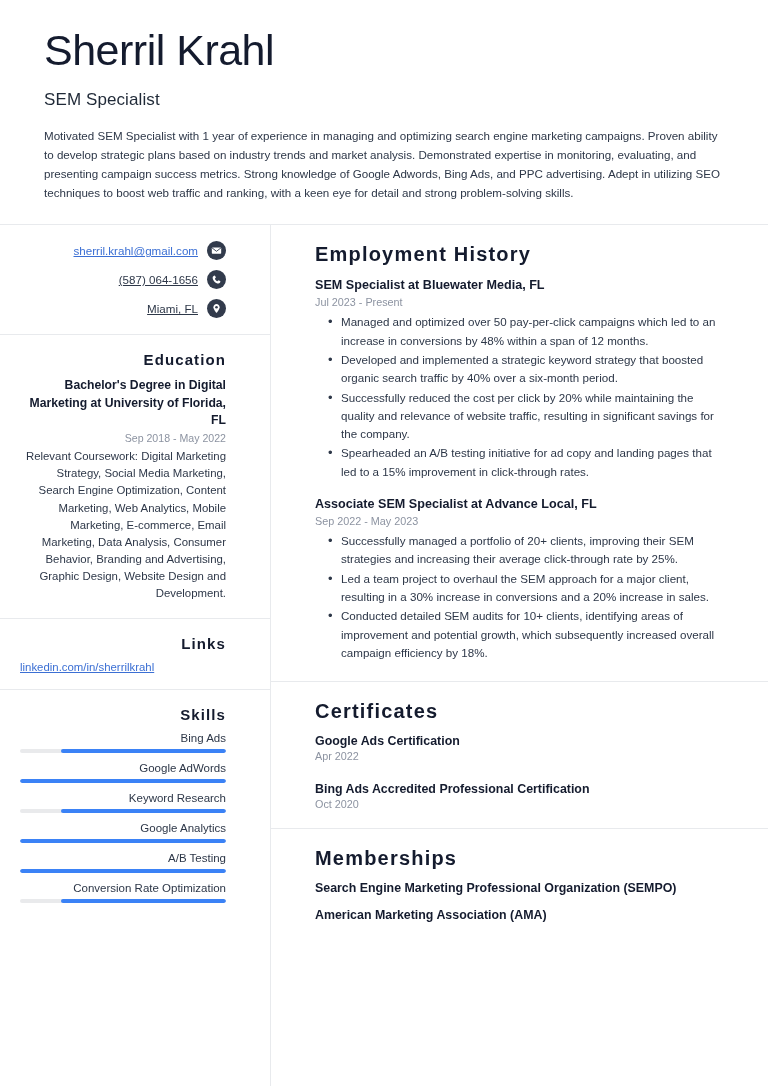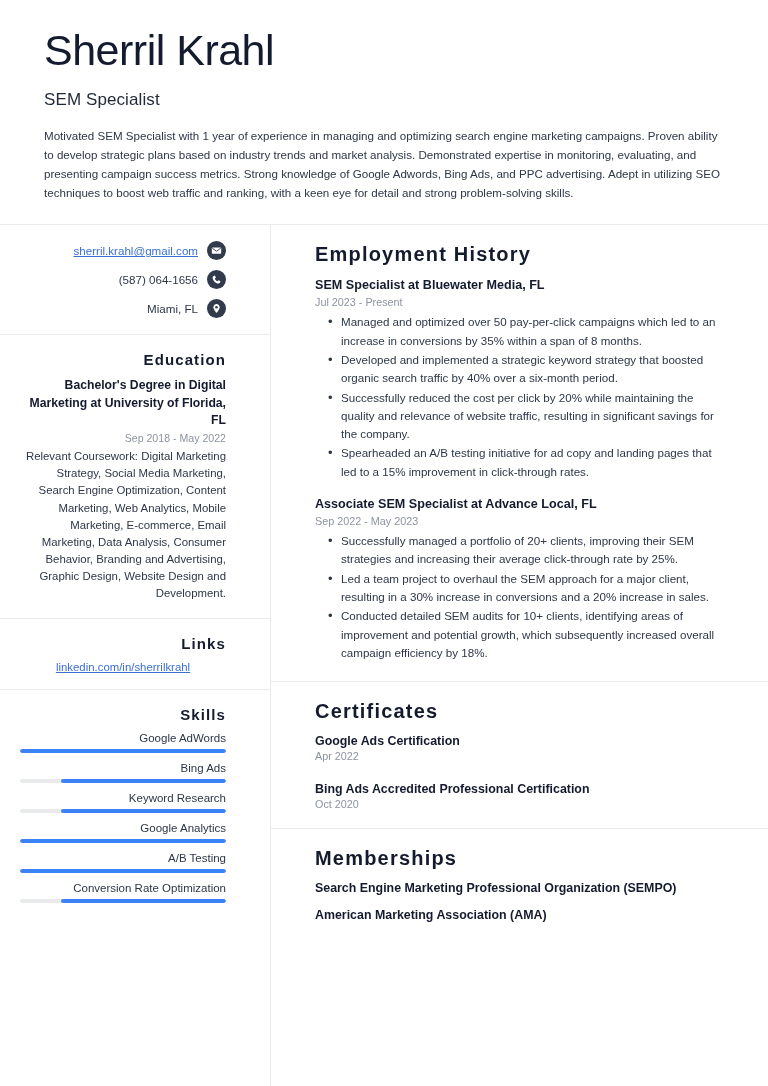--- a/index.html
+++ b/index.html
@@ -98,20 +98,21 @@
     justify-content: flex-end;
     gap: 9px;
     margin-bottom: 10px;
   }
   .contact-row:last-child { margin-bottom: 0; }
 
   .contact-text {
     font-size: 11.6px;
     color: #2d3748;
     text-align: right;
+    text-decoration: underline;
   }
 
   .contact-text.link {
     color: #3b6fd4;
     text-decoration: underline;
   }
 
   .ic {
     width: 19px;
     height: 19px;
@@ -154,21 +155,21 @@
     color: #2d3748;
     text-align: right;
     line-height: 1.5;
     margin-top: 4px;
   }
 
   .link-line {
     font-size: 11.4px;
     color: #3b6fd4;
     text-decoration: underline;
-    text-align: center;
+    text-align: left;
   }
 
   
   .skill {
     margin-bottom: 9px;
   }
   .skill:last-child { margin-bottom: 0; }
 
   .skill-name {
     font-size: 11.5px;
@@ -318,30 +319,30 @@
 
       <div class="block">
         <div class="side-heading">Links</div>
         <div class="link-line">linkedin.com/in/sherrilkrahl</div>
       </div>
 
       <div class="block last">
         <div class="side-heading">Skills</div>
 
         <div class="skill">
+          <div class="skill-name">Bing Ads</div>
+          <div class="skill-track" style="background: rgb(233, 234, 236);">
+            <div class="skill-fill" style="width: 80%; background: rgb(59, 130, 246);"></div>
+          </div>
+        </div>
+
+        <div class="skill">
           <div class="skill-name">Google AdWords</div>
           <div class="skill-track" style="background: rgb(233, 234, 236);">
             <div class="skill-fill" style="width: 100%; background: rgb(59, 130, 246);"></div>
-          </div>
-        </div>
-
-        <div class="skill">
-          <div class="skill-name">Bing Ads</div>
-          <div class="skill-track" style="background: rgb(233, 234, 236);">
-            <div class="skill-fill" style="width: 80%; background: rgb(59, 130, 246);"></div>
           </div>
         </div>
 
         <div class="skill">
           <div class="skill-name">Keyword Research</div>
           <div class="skill-track" style="background: rgb(233, 234, 236);">
             <div class="skill-fill" style="width: 80%; background: rgb(59, 130, 246);"></div>
           </div>
         </div>
 
@@ -372,21 +373,21 @@
 
     <div class="right-col">
 
       <div class="right-block">
         <div class="sec-heading">Employment History</div>
 
         <div class="entry">
           <div class="entry-title">SEM Specialist at Bluewater Media, FL</div>
           <div class="entry-date">Jul 2023 - Present</div>
           <ul class="bullets">
-            <li>Managed and optimized over 50 pay-per-click campaigns which led to an increase in conversions by 35% within a span of 8 months.</li>
+            <li>Managed and optimized over 50 pay-per-click campaigns which led to an increase in conversions by 48% within a span of 12 months.</li>
             <li>Developed and implemented a strategic keyword strategy that boosted organic search traffic by 40% over a six-month period.</li>
             <li>Successfully reduced the cost per click by 20% while maintaining the quality and relevance of website traffic, resulting in significant savings for the company.</li>
             <li>Spearheaded an A/B testing initiative for ad copy and landing pages that led to a 15% improvement in click-through rates.</li>
           </ul>
         </div>
 
         <div class="entry">
           <div class="entry-title">Associate SEM Specialist at Advance Local, FL</div>
           <div class="entry-date">Sep 2022 - May 2023</div>
           <ul class="bullets">

